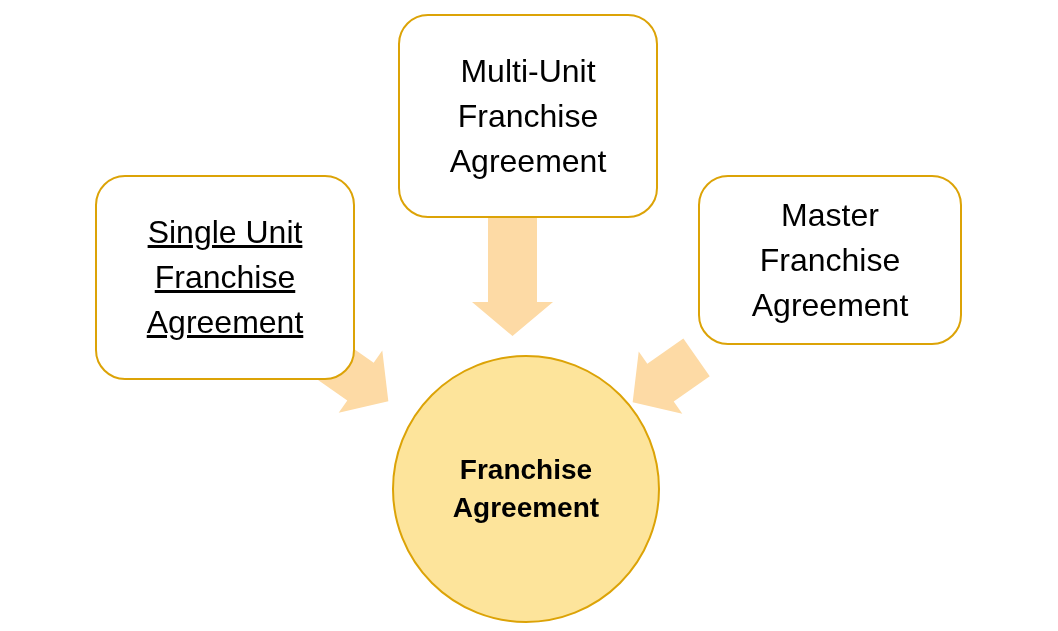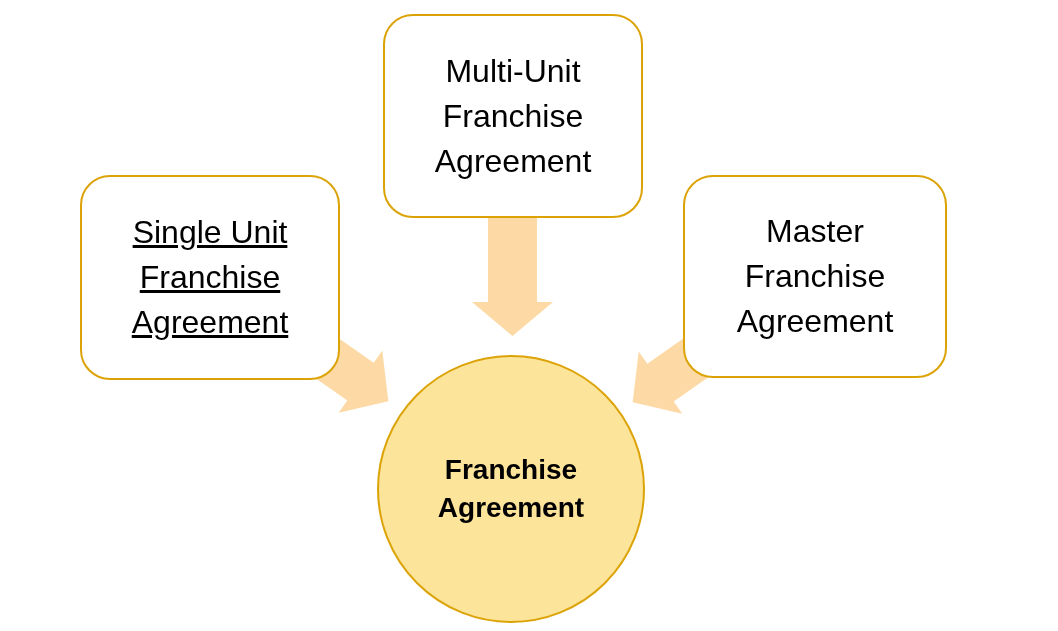--- a/index.html
+++ b/index.html
@@ -30,39 +30,40 @@
   }
   .node {
     position: absolute;
     box-sizing: border-box;
     display: flex;
     align-items: center;
     justify-content: center;
     text-align: center;
     white-space: pre-line;
     z-index: 1;
+    margin-left: 15px;
   }
   .box {
     background: var(--box-fill, #FFFFFF);
     border: 2.5px solid var(--outline, #DCA307);
     border-radius: 30px;
     font-size: 32px;
     line-height: 45px;
   }
   .circle {
     background: var(--circle-fill, #FDE49B);
     border: 2.5px solid var(--outline, #DCA307);
     border-radius: 50%;
     font-size: 28px;
     line-height: 38px;
     font-weight: bold;
   }
   #box-single  { left: 80px;  top: 175px; width: 260px; height: 205px; text-decoration: underline; }
   #box-multi   { left: 383px; top: 14px;  width: 260px; height: 204px; }
-  #box-master  { left: 683px; top: 175px; width: 264px; height: 203px; }
+  #box-master  { left: 683px; top: 175px; width: 264px; height: 170px; }
   #circle-center { left: 377px; top: 355px; width: 268px; height: 268px; }
 </style>
 </head>
 <body style="--outline: #DCA307; --circle-fill: #FDE49B; --arrow-fill: #FDDAA5; --box-fill: #FFFFFF; --text: #000000;">
 
 <div class="stage">
 
   <svg class="arrows" width="1058" height="631" viewBox="0 0 1058 631">
     <polygon class="arrow" points="488,210 537,210 537,302 553,302 512.5,336 472,302 488,302"></polygon>
     <g transform="translate(331,361) rotate(35)">

